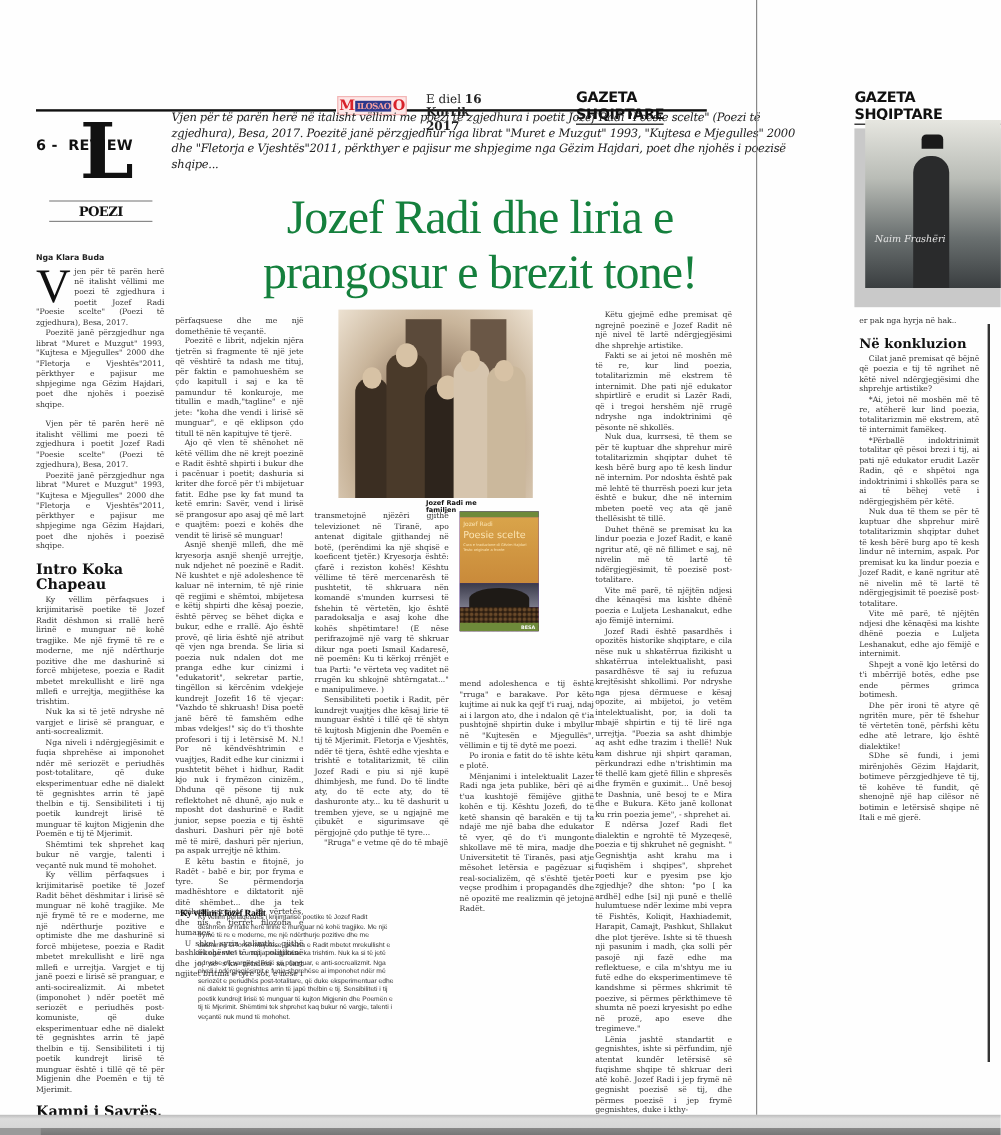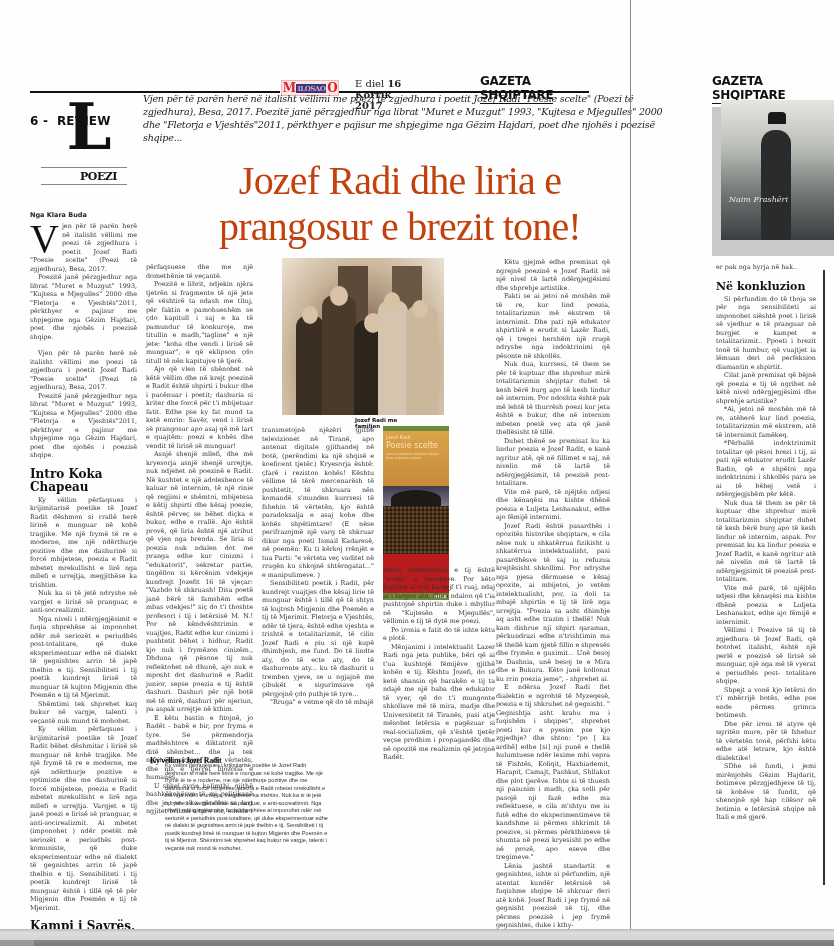--- a/index.html
+++ b/index.html
@@ -12,47 +12,47 @@
   .header-rule-left { position: absolute; left: 30px; top: 91px; width: 250px; height: 1.5px; background: #111; }
   .logo { position: absolute; left: 281px; top: 80px; width: 58px; height: 16px; background: #fde6e6; border: 1px solid #f2b5b5; display: flex; align-items: center; justify-content: center; font-family: "DejaVu Serif", serif; font-weight: bold; font-size: 12px; color: #d8222a; letter-spacing: -0.5px; }
   .logo .mid { background: #2d3a8c; color: #f4a0a0; font-size: 7px; padding: 0 1px; margin: 0 1px; }
   .header-rule-mid { position: absolute; left: 339px; top: 91px; width: 250px; height: 1.5px; background: #111; }
   .date { position: absolute; left: 355px; top: 78px; font-size: 10px; color: #222; }
   .date b { font-weight: bold; }
   .gazeta { position: absolute; left: 480px; top: 74px; font-family: "DejaVu Sans", sans-serif; font-weight: bold; font-size: 12px; color: #111; border-bottom: 1.5px solid #111; padding-bottom: 1px; letter-spacing: -0.3px; }
 
   .big-l { position: absolute; left: 50px; top: 92px; width: 78px; text-align: center; font-family: "DejaVu Serif", serif; font-weight: bold; font-size: 64px; line-height: 70px; color: #111; }
   .l-rule1 { position: absolute; left: 41px; top: 167px; width: 86px; height: 1px; background: #888; }
-  .poezi { position: absolute; left: 31px; top: 170px; width: 86px; text-align: right; font-family: "DejaVu Serif", serif; font-weight: bold; font-size: 11px; color: #111; letter-spacing: -0.5px; }
+  .poezi { position: absolute; left: 41px; top: 170px; width: 86px; text-align: center; font-family: "DejaVu Serif", serif; font-weight: bold; font-size: 11px; color: #111; letter-spacing: -0.5px; }
   .l-rule2 { position: absolute; left: 41px; top: 184px; width: 86px; height: 1px; background: #888; }
 
   .deck { position: absolute; left: 143px; top: 92px; width: 530px; font-family: "DejaVu Serif", serif; font-style: italic; font-size: 9.6px; line-height: 13px; color: #222; letter-spacing: -0.25px; }
 
-  .headline { position: absolute; left: 190px; top: 158px; width: 420px; text-align: center; font-family: "Liberation Serif", serif; font-size: 40px; line-height: 46px; color: #c2410c; letter-spacing: -0.8px; }
+  .headline { position: absolute; left: 190px; top: 158px; width: 420px; text-align: center; font-family: "Liberation Serif", serif; font-size: 40px; line-height: 46px; color: #15803d; letter-spacing: -0.8px; }
 
   .byline { position: absolute; left: 30px; top: 211px; font-family: "DejaVu Sans", sans-serif; font-weight: bold; font-size: 6.5px; color: #222; }
 
   .col { position: absolute; font-family: "DejaVu Serif", serif; font-size: 6.4px; line-height: 8.5px; color: #333; text-align: justify; }
   .col p { text-indent: 8px; }
   .col p.noindent { text-indent: 0; }
   .col p.gap { margin-top: 8px; }
 
   .dropcap { float: left; font-family: "Liberation Serif", serif; font-size: 40px; line-height: 30px; margin: 2px 3px 0 0; color: #111; }
 
   .subhead { font-family: "DejaVu Serif", serif; font-weight: bold; font-size: 11px; line-height: 13px; color: #111; text-align: left; margin: 8px 0 2px; text-indent: 0 !important; }
   .subhead.big { font-size: 12px; line-height: 13px; }
 
   .photo1 { position: absolute; left: 282px; top: 258px; width: 162px; height: 157px; background: radial-gradient(ellipse at 50% 70%, #6a5540 0%, #8d7660 30%, #c9b59b 65%, #ede2d2 100%); overflow: hidden; }
   .photo1 .door { position: absolute; left: 56px; top: 8px; width: 30px; height: 60px; background: #5b4a3a; }
   .photo1 .door2 { position: absolute; left: 110px; top: 8px; width: 30px; height: 60px; background: #6a5746; }
   .photo1 .person { position: absolute; bottom: 0; background: #3b2e22; border-radius: 12px 12px 0 0; }
   .photo1 .head { position: absolute; background: #d7c2a5; border-radius: 50%; }
   .caption1 { position: absolute; left: 355px; top: 417px; font-family: "DejaVu Sans", sans-serif; font-weight: bold; font-size: 5.5px; color: #111; }
 
-  .book { position: absolute; left: 383px; top: 426px; width: 66px; height: 174px; background: #b91c1c; overflow: hidden; }
+  .book { position: absolute; left: 383px; top: 426px; width: 66px; height: 100px; background: #4c1d95; overflow: hidden; }
   .book .top { position: absolute; left: 0; top: 0; width: 66px; height: 5px; background: #6e8a3a; }
   .book .sky { position: absolute; left: 0; top: 5px; width: 66px; height: 55px; background: linear-gradient(#d9a44a, #c98a3a); }
   .book .clouds { position: absolute; left: 0; top: 60px; width: 66px; height: 20px; background: linear-gradient(#3a3a4a, #7a7a8a); }
   .book .hill { position: absolute; left: 8px; top: 64px; width: 50px; height: 18px; background: #1e1a16; border-radius: 50% 50% 0 0; }
   .book .field { position: absolute; left: 0; top: 80px; width: 66px; height: 48px; background: radial-gradient(circle, #6a4a2a 1px, #2a1c10 2px); background-size: 4px 4px; }
   .book .bottom { position: absolute; left: 0; bottom: 0; width: 66px; height: 7px; background: #6e8a3a; }
   .book .author { position: absolute; left: 3px; top: 8px; font-family: "DejaVu Sans", sans-serif; font-size: 5px; color: #fbe3b0; }
   .book .btitle { position: absolute; left: 3px; top: 15px; font-family: "DejaVu Sans", sans-serif; font-size: 8px; color: #fbe3b0; }
   .book .bsub { position: absolute; left: 3px; top: 26px; font-family: "DejaVu Sans", sans-serif; font-size: 3px; line-height: 4px; color: #fbe3b0; }
   .book .pub { position: absolute; right: 3px; bottom: 1px; font-family: "DejaVu Sans", sans-serif; font-size: 4px; color: #fff; font-weight: bold; }
@@ -190,27 +190,25 @@
 <div class="right-box"></div>
 <div class="right-photo">
   <div class="hat"></div>
   <div class="fig"></div>
   <div class="sign">Naim Frashëri</div>
 </div>
 
 <div class="col" style="left:716px; top:263px; width:100px;">
   <p class="noindent">er pak nga hyrja në hak..</p>
   <p class="subhead">Në konkluzion</p>
-  <p>Si përfundim do të thoja se për nga sensibiliteti ai imponohet siështë poet i lirisë së vjedhur e të pranguar në burgjet e kampet e totalitarizmit.. Ppoeti i brezit tonë të humbur, që vuajtjet ia lëmuan deri në perfeksion diamantin e shpirtit.</p>
   <p>Cilat janë premisat që bëjnë që poezia e tij të ngrihet në këtë nivel ndërgjegjësimi dhe shprehje artistike?</p>
   <p>*Ai, jetoi në moshën më të re, atëherë kur lind poezia, totalitarizmin më ekstrem, atë të internimit famëkeq.</p>
   <p>*Përballë indoktrinimit totalitar që pësoi brezi i tij, ai pati një edukator erudit Lazër Radin, që e shpëtoi nga indoktrinimi i shkollës para se ai të bëhej vetë i ndërgjegjshëm për këtë.</p>
   <p>Nuk dua të them se për të kuptuar dhe shprehur mirë totalitarizmin shqiptar duhet të kesh bërë burg apo të kesh lindur në internim, aspak. Por premisat ku ka lindur poezia e Jozef Radit, e kanë ngritur atë në nivelin më të lartë të ndërgjegjsimit të poezisë post-totalitare.</p>
   <p>Vite më parë, të njëjtën ndjesi dhe kënaqësi ma kishte dhënë poezia e Luljeta Leshanakut, edhe ajo fëmijë e internimit.</p>
-  <p>Vëllimi i Poezive të tij të zgjedhura të Jozef Radi, që botohet italisht, është një perlë e poezisë së lirisë së munguar, një nga më të vyerat e periudhës post- totalitare shqipe.</p>
   <p>Shpejt a vonë kjo letërsi do t'i mbërrijë botës, edhe pse ende përmes grimca botimesh.</p>
   <p>Dhe për ironi të atyre që ngritën mure, për të fshehur të vërtetën tonë, përfshi këtu edhe atë letrare, kjo është dialektike!</p>
   <p>SDhe së fundi, i jemi mirënjohës Gëzim Hajdarit, botimeve përzgjedhjeve të tij, të kohëve të fundit, që shenojnë një hap cilësor në botimin e letërsisë shqipe në Itali e më gjerë.</p>
 </div>
 <div class="right-vrule"></div>
 
 <div class="bottom-bar1"></div>
 <div class="bottom-bar2">
     <div class="lead"></div>
   </div>

